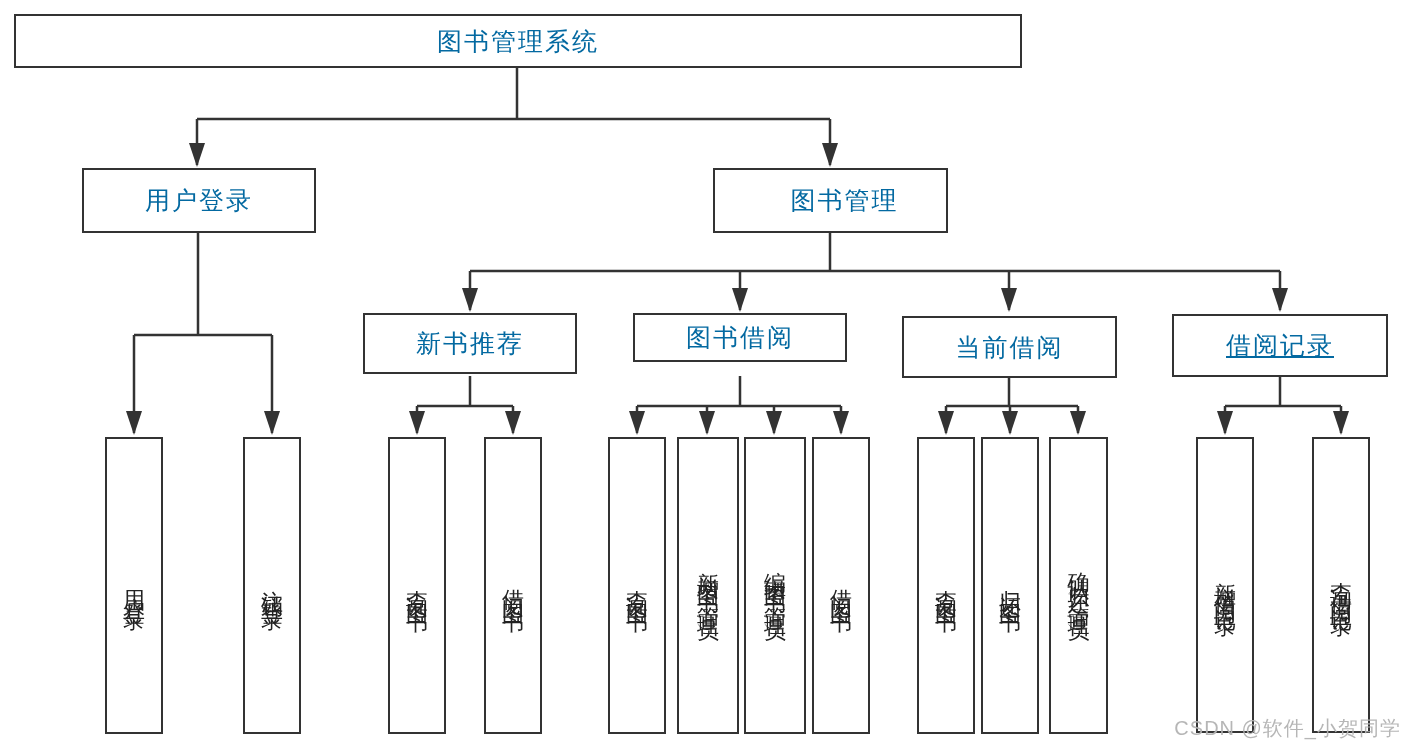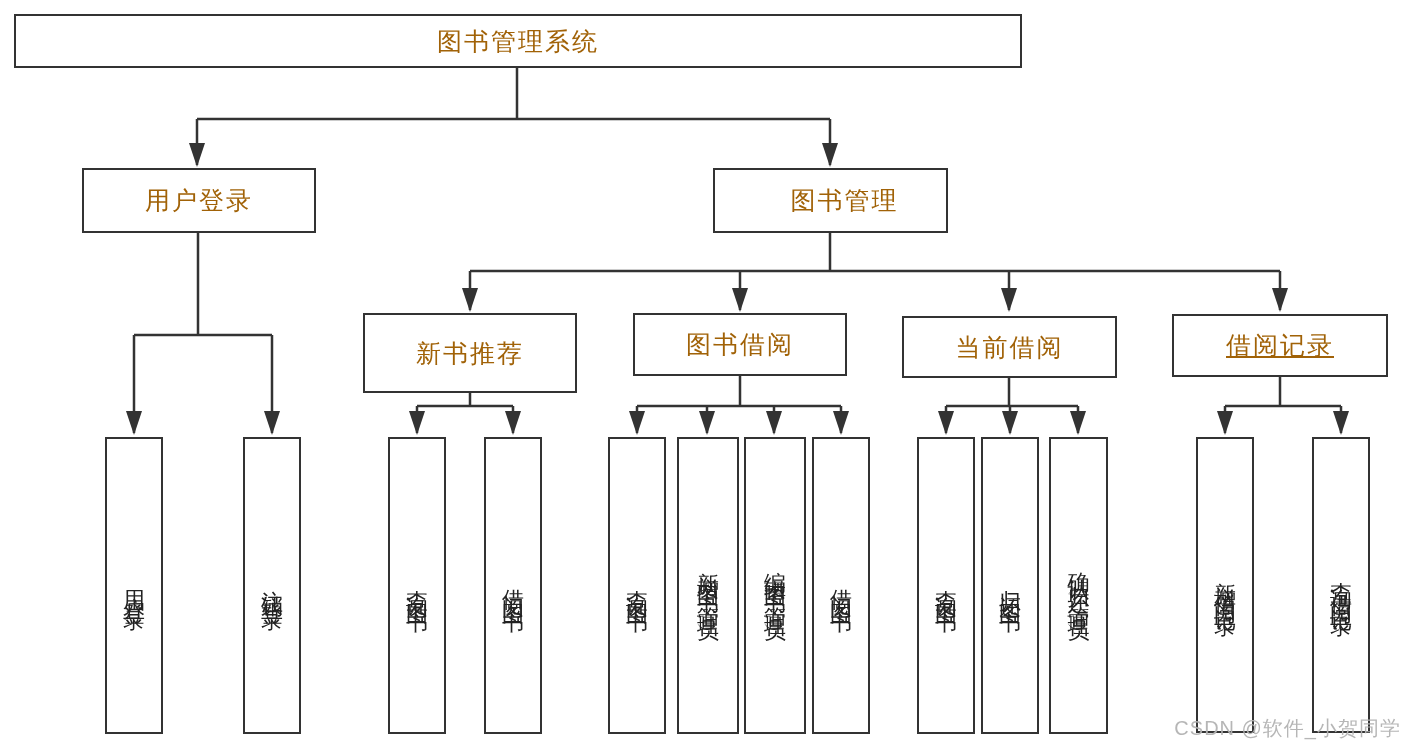--- a/index.html
+++ b/index.html
@@ -26,21 +26,21 @@
   .node {
     position: absolute;
     box-sizing: border-box;
     border: 2.5px solid #333333;
     background: #ffffff;
     display: flex;
     align-items: center;
     justify-content: center;
     font-size: 25px;
     letter-spacing: 2px;
-    color: #a16207;
+    color: #0369a1;
     z-index: 2;
     white-space: nowrap;
   }
   .leaf {
     position: absolute;
     box-sizing: border-box;
     border: 2.5px solid #333333;
     background: #ffffff;
     display: flex;
     align-items: center;
@@ -111,22 +111,22 @@
       <path d="M1225 406 V433" marker-end="url(#arrow)"></path>
       <path d="M1341 406 V433" marker-end="url(#arrow)"></path>
     </g>
   </svg>
 
   <div class="node" style="left:14px; top:14px; width:1008px; height:54px;">图书管理系统</div>
 
   <div class="node" style="left:82px; top:168px; width:234px; height:65px;">用户登录</div>
   <div class="node" style="left:713px; top:168px; width:235px; height:65px;padding-left:28px;">图书管理</div>
 
-  <div class="node" style="left:363px; top:313px; width:214px; height:80px;font-family:Liberation Serif, serif;">新书推荐</div>
-  <div class="node" style="left:633px; top:313px; width:214px; height:63px;">图书借阅</div>
+  <div class="node" style="left:363px; top:313px; width:214px; height:61px;font-family:Liberation Serif, serif;">新书推荐</div>
+  <div class="node" style="left:633px; top:313px; width:214px; height:49px;">图书借阅</div>
   <div class="node" style="left:902px; top:316px; width:215px; height:62px;">当前借阅</div>
   <div class="node" style="left:1172px; top:314px; width:216px; height:63px;text-decoration:underline;">借阅记录</div>
 
   <div class="leaf" style="left:105px; top:437px; width:58px; height:297px;">用户登录</div>
   <div class="leaf" style="left:243px; top:437px; width:58px; height:297px;">注销登录</div>
 
   <div class="leaf" style="left:388px; top:437px; width:58px; height:297px;">查询图书</div>
   <div class="leaf" style="left:484px; top:437px; width:58px; height:297px;">借阅图书</div>
 
   <div class="leaf" style="left:608px; top:437px; width:58px; height:297px;">查询图书</div>

